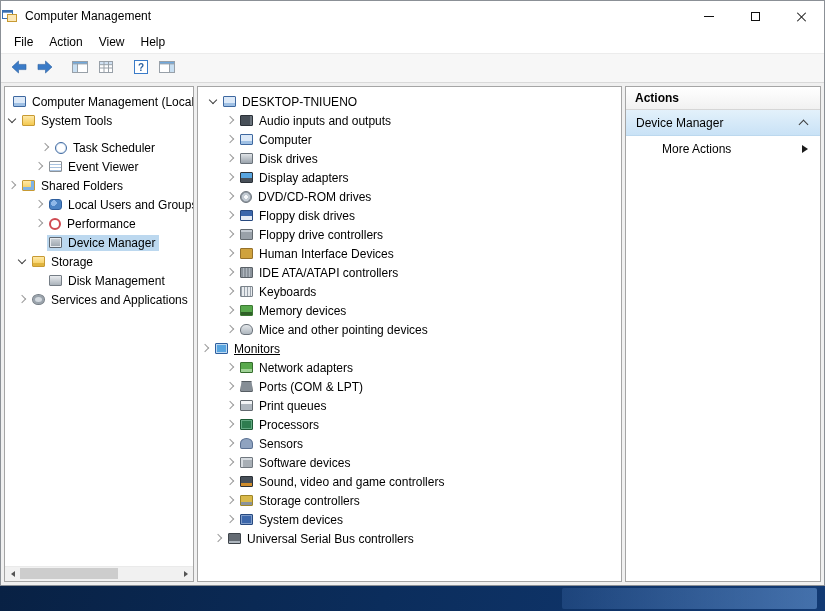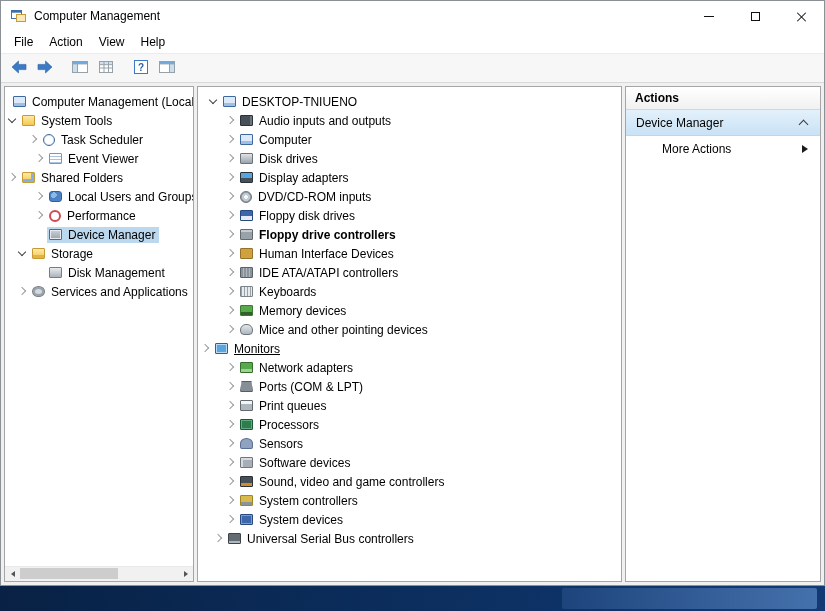--- a/index.html
+++ b/index.html
@@ -8,21 +8,21 @@
     font-family:"Liberation Sans","DejaVu Sans",sans-serif;font-size:12px;color:#000;
     background:linear-gradient(105deg,#071c3a 0%,#0b2d5c 55%,#123a74 100%);
   }
   .wallpaper-glow{position:absolute;right:8px;bottom:2px;width:255px;height:21px;
     background:linear-gradient(90deg,rgba(90,140,210,.20),rgba(130,180,240,.45));border-radius:2px;}
 
   
   .window{position:absolute;left:0;top:0;width:825px;height:586px;background:#fff;
     border:1px solid #8b9096;box-sizing:border-box;display:flex;flex-direction:column;}
 
-  .titlebar{height:30px;display:flex;align-items:center;padding-left:9px;background:#fff;flex:none;}
+  .titlebar{height:30px;display:flex;align-items:center;padding-left:0;background:#fff;flex:none;}
   .app-icon{width:17px;height:16px;margin-right:7px;flex:none;}
   .title-text{font-size:12px;}
   .win-controls{margin-left:auto;display:flex;height:30px;}
   .wc{width:46px;height:30px;display:flex;align-items:center;justify-content:center;}
   .min-glyph{width:10px;height:1px;background:#111;}
   .max-glyph{width:9px;height:9px;border:1px solid #111;box-sizing:border-box;}
   .close-glyph{position:relative;width:11px;height:11px;}
   .close-glyph::before,.close-glyph::after{content:"";position:absolute;left:5px;top:0;width:1px;height:12px;background:#111;}
   .close-glyph::before{transform:rotate(45deg);}
   .close-glyph::after{transform:rotate(-45deg);}
@@ -200,21 +200,21 @@
               <span class="tlabel">Computer Management (Local)</span>
             </span>
           </div>
           <div class="trow" style="">
             <span class="chev exp"></span>
             <span class="tcontent">
               <span class="ico i-system-tools"></span>
               <span class="tlabel">System Tools</span>
             </span>
           </div>
-          <div class="trow" style="padding-left: 21px;">
+          <div class="trow" style="padding-left: 33px; margin-top: 8px;">
             <span class="chev col"></span>
             <span class="tcontent">
               <span class="ico i-task-scheduler"></span>
               <span class="tlabel">Task Scheduler</span>
             </span>
           </div>
           <div class="trow" style="padding-left: 27px;">
             <span class="chev col"></span>
             <span class="tcontent">
               <span class="ico i-event-viewer"></span>
@@ -318,31 +318,31 @@
             <span class="chev col"></span>
             <span class="tcontent">
               <span class="ico i-display-adapters"></span>
               <span class="tlabel">Display adapters</span>
             </span>
           </div>
           <div class="trow" style="padding-left: 25px;">
             <span class="chev col"></span>
             <span class="tcontent">
               <span class="ico i-dvd-cdrom"></span>
-              <span class="tlabel">DVD/CD-ROM inputs</span>
+              <span class="tlabel">DVD/CD-ROM drives</span>
             </span>
           </div>
           <div class="trow" style="padding-left: 25px;">
             <span class="chev col"></span>
             <span class="tcontent">
               <span class="ico i-floppy-disk"></span>
               <span class="tlabel">Floppy disk drives</span>
             </span>
           </div>
-          <div class="trow" style="padding-left: 25px; font-weight: bold;">
+          <div class="trow" style="padding-left: 25px;">
             <span class="chev col"></span>
             <span class="tcontent">
               <span class="ico i-floppy-controller"></span>
               <span class="tlabel">Floppy drive controllers</span>
             </span>
           </div>
           <div class="trow" style="padding-left: 25px;">
             <span class="chev col"></span>
             <span class="tcontent">
               <span class="ico i-hid"></span>
@@ -430,21 +430,21 @@
             <span class="chev col"></span>
             <span class="tcontent">
               <span class="ico i-sound-video-game"></span>
               <span class="tlabel">Sound, video and game controllers</span>
             </span>
           </div>
           <div class="trow" style="padding-left: 25px;">
             <span class="chev col"></span>
             <span class="tcontent">
               <span class="ico i-storage-controllers"></span>
-              <span class="tlabel">System controllers</span>
+              <span class="tlabel">Storage controllers</span>
             </span>
           </div>
           <div class="trow" style="padding-left: 25px;">
             <span class="chev col"></span>
             <span class="tcontent">
               <span class="ico i-system-devices"></span>
               <span class="tlabel">System devices</span>
             </span>
           </div>
           <div class="trow" style="padding-left: 13px;">

